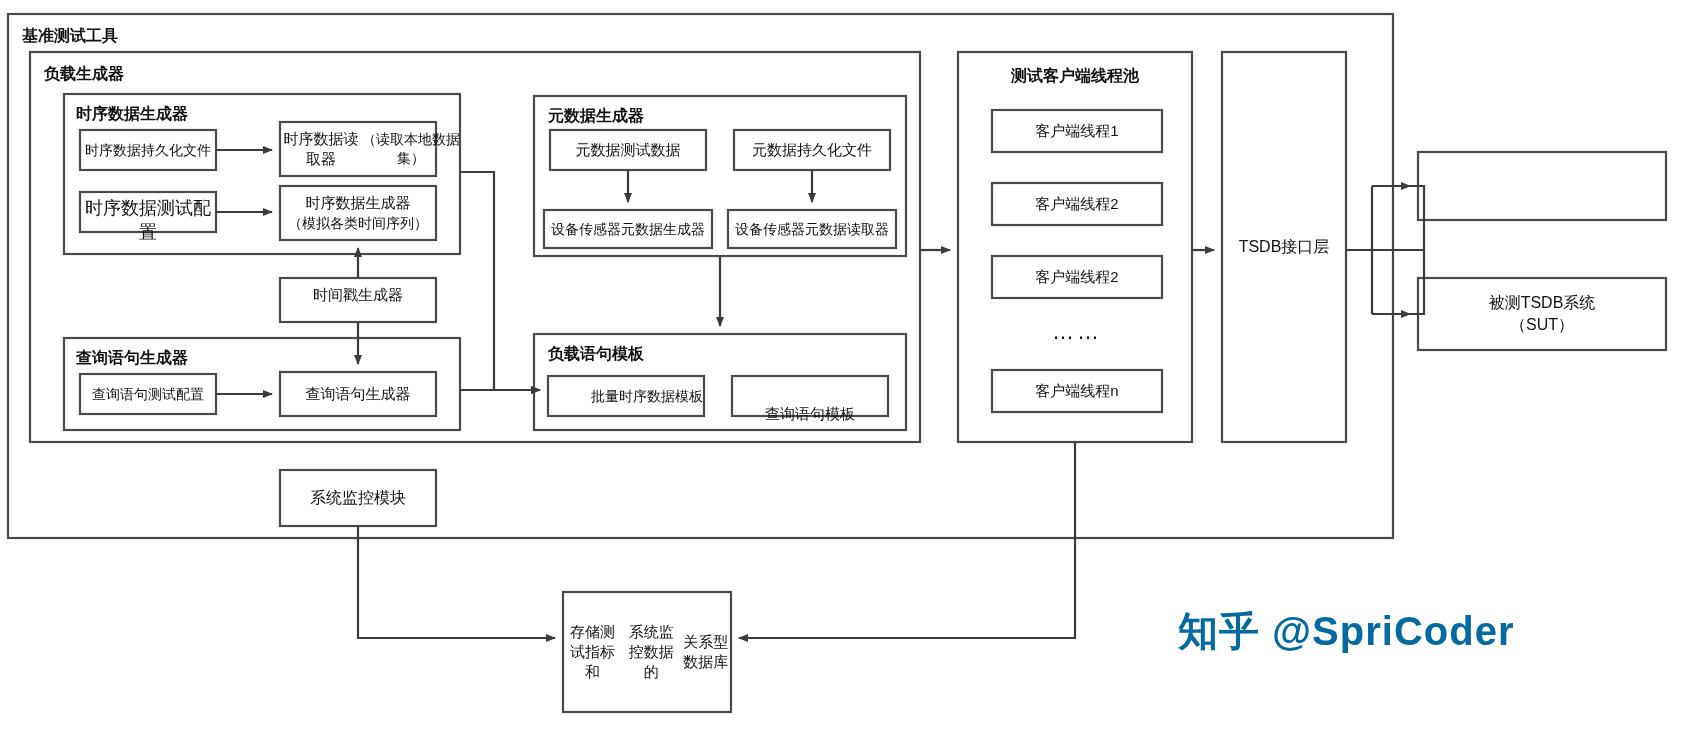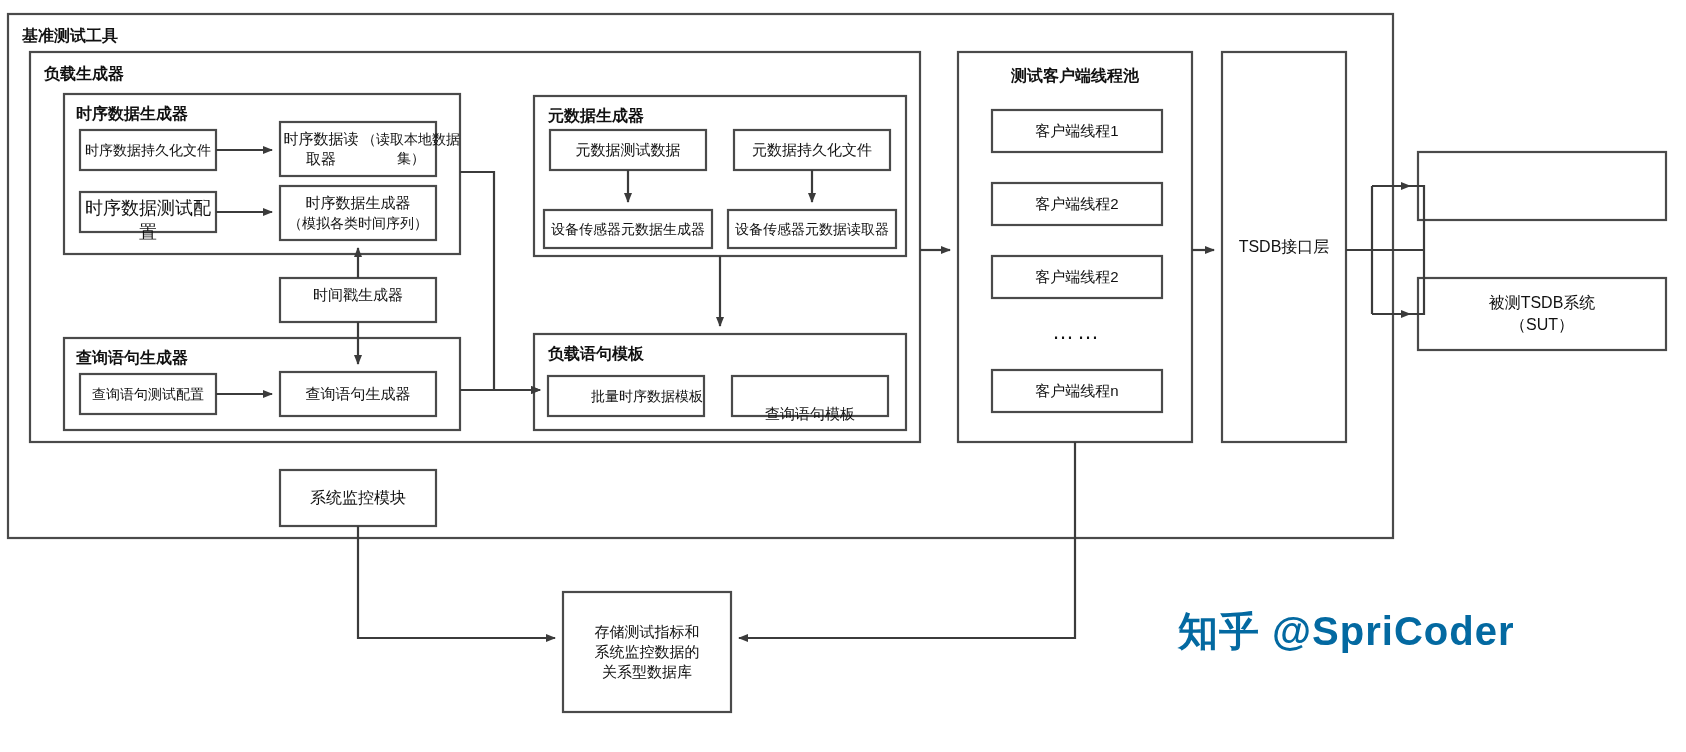--- a/index.html
+++ b/index.html
@@ -148,21 +148,21 @@
 
   <div class="lbl" style="left:1222px;top:52px;width:124px;height:390px;font-size:16px;">TSDB接口层</div>
 
   <div class="lbl" style="left:1418px;top:278px;width:248px;height:72px;flex-direction:column;font-size:16px;">
     <span>被测TSDB系统</span>
     <span>（SUT）</span>
   </div>
 
   <div class="lbl" style="left:280px;top:470px;width:156px;height:56px;font-size:16px;">系统监控模块</div>
 
-  <div class="lbl" style="left:563px;top:592px;width:168px;height:120px;flex-direction:column;font-size:15px;">
+  <div class="lbl" style="left:563px;top:592px;width:168px;height:120px;flex-direction:row;font-size:15px;">
     <span>存储测试指标和</span>
     <span>系统监控数据的</span>
     <span>关系型数据库</span>
   </div>
 
   <div class="wm" style="left:1178px;top:604px;">知乎 @SpriCoder</div>
 
 </div>
 
 </body></html>

